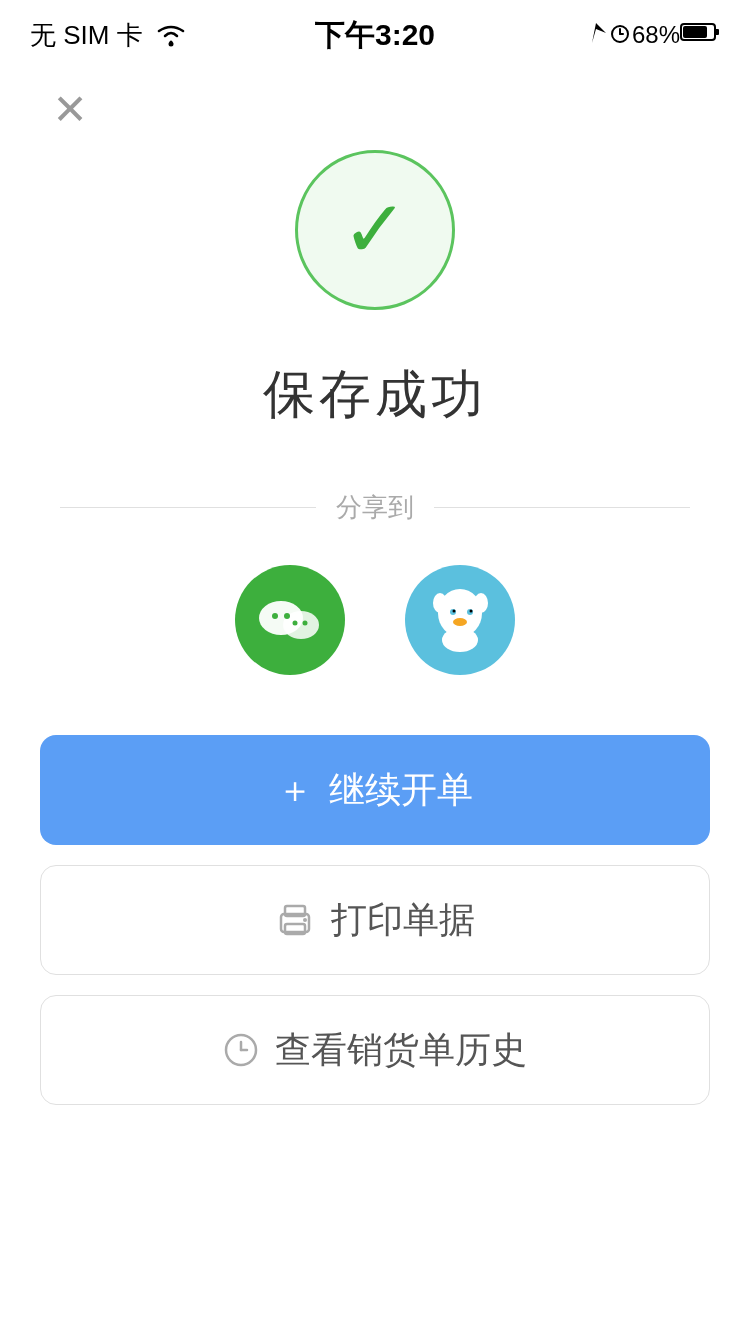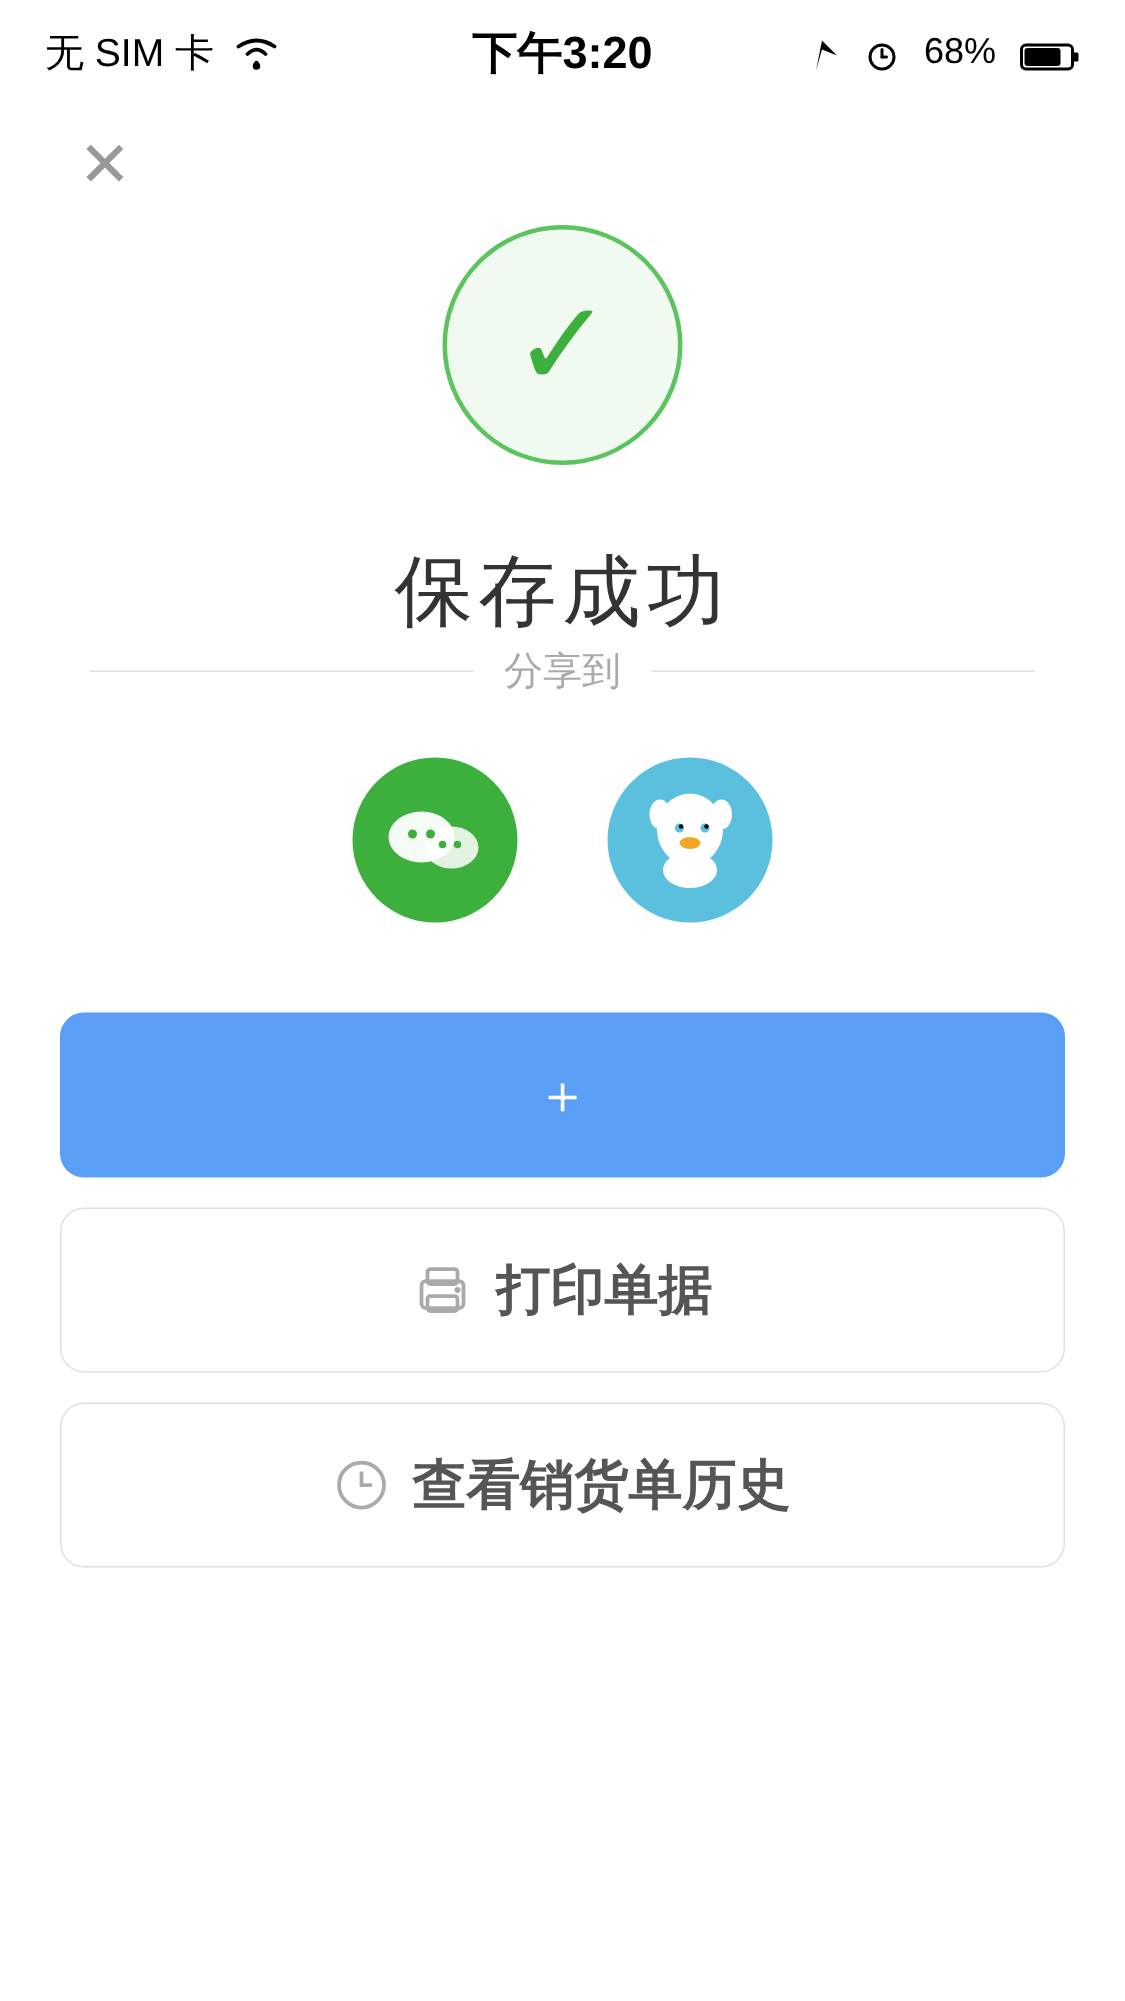--- a/index.html
+++ b/index.html
@@ -42,22 +42,22 @@
       font-size: 30px;
       font-weight: 600;
       color: #000000;
       position: absolute;
       left: 50%;
       transform: translateX(-50%);
     }
 
     .status-right {
       display: flex;
-      align-items: flex-end;
-      gap: 16px;
+      align-items: flex-start;
+      gap: 0;
       font-size: 24px;
       color: #000;
     }
 
     
     .close-btn {
       position: absolute;
       top: 80px;
       left: 40px;
       width: 60px;
@@ -108,20 +108,21 @@
       color: #333;
       font-weight: 500;
       margin-top: 50px;
       letter-spacing: 4px;
       text-align: right;
     }
 
     
     .share-section {
       width: 750px;
+      margin-top: 60px;
       display: flex;
       flex-direction: column;
       align-items: center;
     }
 
     .share-divider {
       width: 100%;
       display: flex;
       align-items: center;
       padding: 0 60px;
@@ -203,21 +204,21 @@
       background: #fff;
       border: 1px solid #e0e0e0;
       border-radius: 16px;
       display: flex;
       align-items: center;
       justify-content: center;
       gap: 16px;
       cursor: pointer;
       font-size: 36px;
       color: #555;
-      font-weight: 700;
+      font-weight: 400;
     }
 
     .btn-icon {
       font-size: 36px;
       color: inherit;
     }
   </style>
 </head>
 <body>
 
@@ -305,20 +306,21 @@
           <ellipse cx="32" cy="55" rx="18" ry="12" fill="white"></ellipse>
         </svg>
       </div>
     </div>
   </div>
 
   <div class="action-buttons">
 
     <button class="btn-primary">
       <span class="btn-icon">＋</span>
+      <span>继续开单</span>
     </button>
 
     <button class="btn-secondary">
       <svg width="40" height="36" viewBox="0 0 40 36">
         <rect x="6" y="12" width="28" height="18" rx="3" fill="none" stroke="#aaa" stroke-width="2.5"></rect>
         <rect x="10" y="4" width="20" height="10" rx="2" fill="none" stroke="#aaa" stroke-width="2.5"></rect>
         <rect x="10" y="22" width="20" height="10" rx="2" fill="none" stroke="#aaa" stroke-width="2.5"></rect>
         <circle cx="30" cy="18" r="2" fill="#aaa"></circle>
       </svg>
       <span>打印单据</span>

